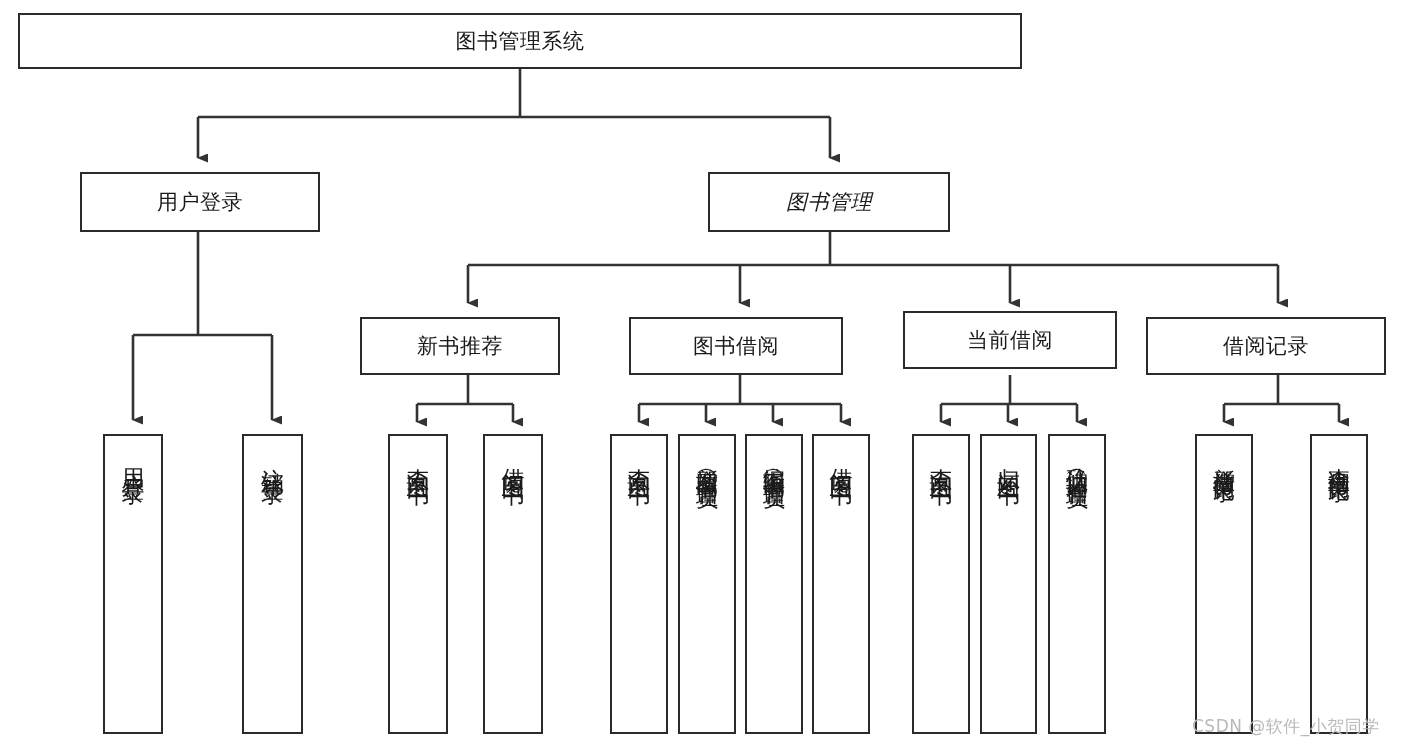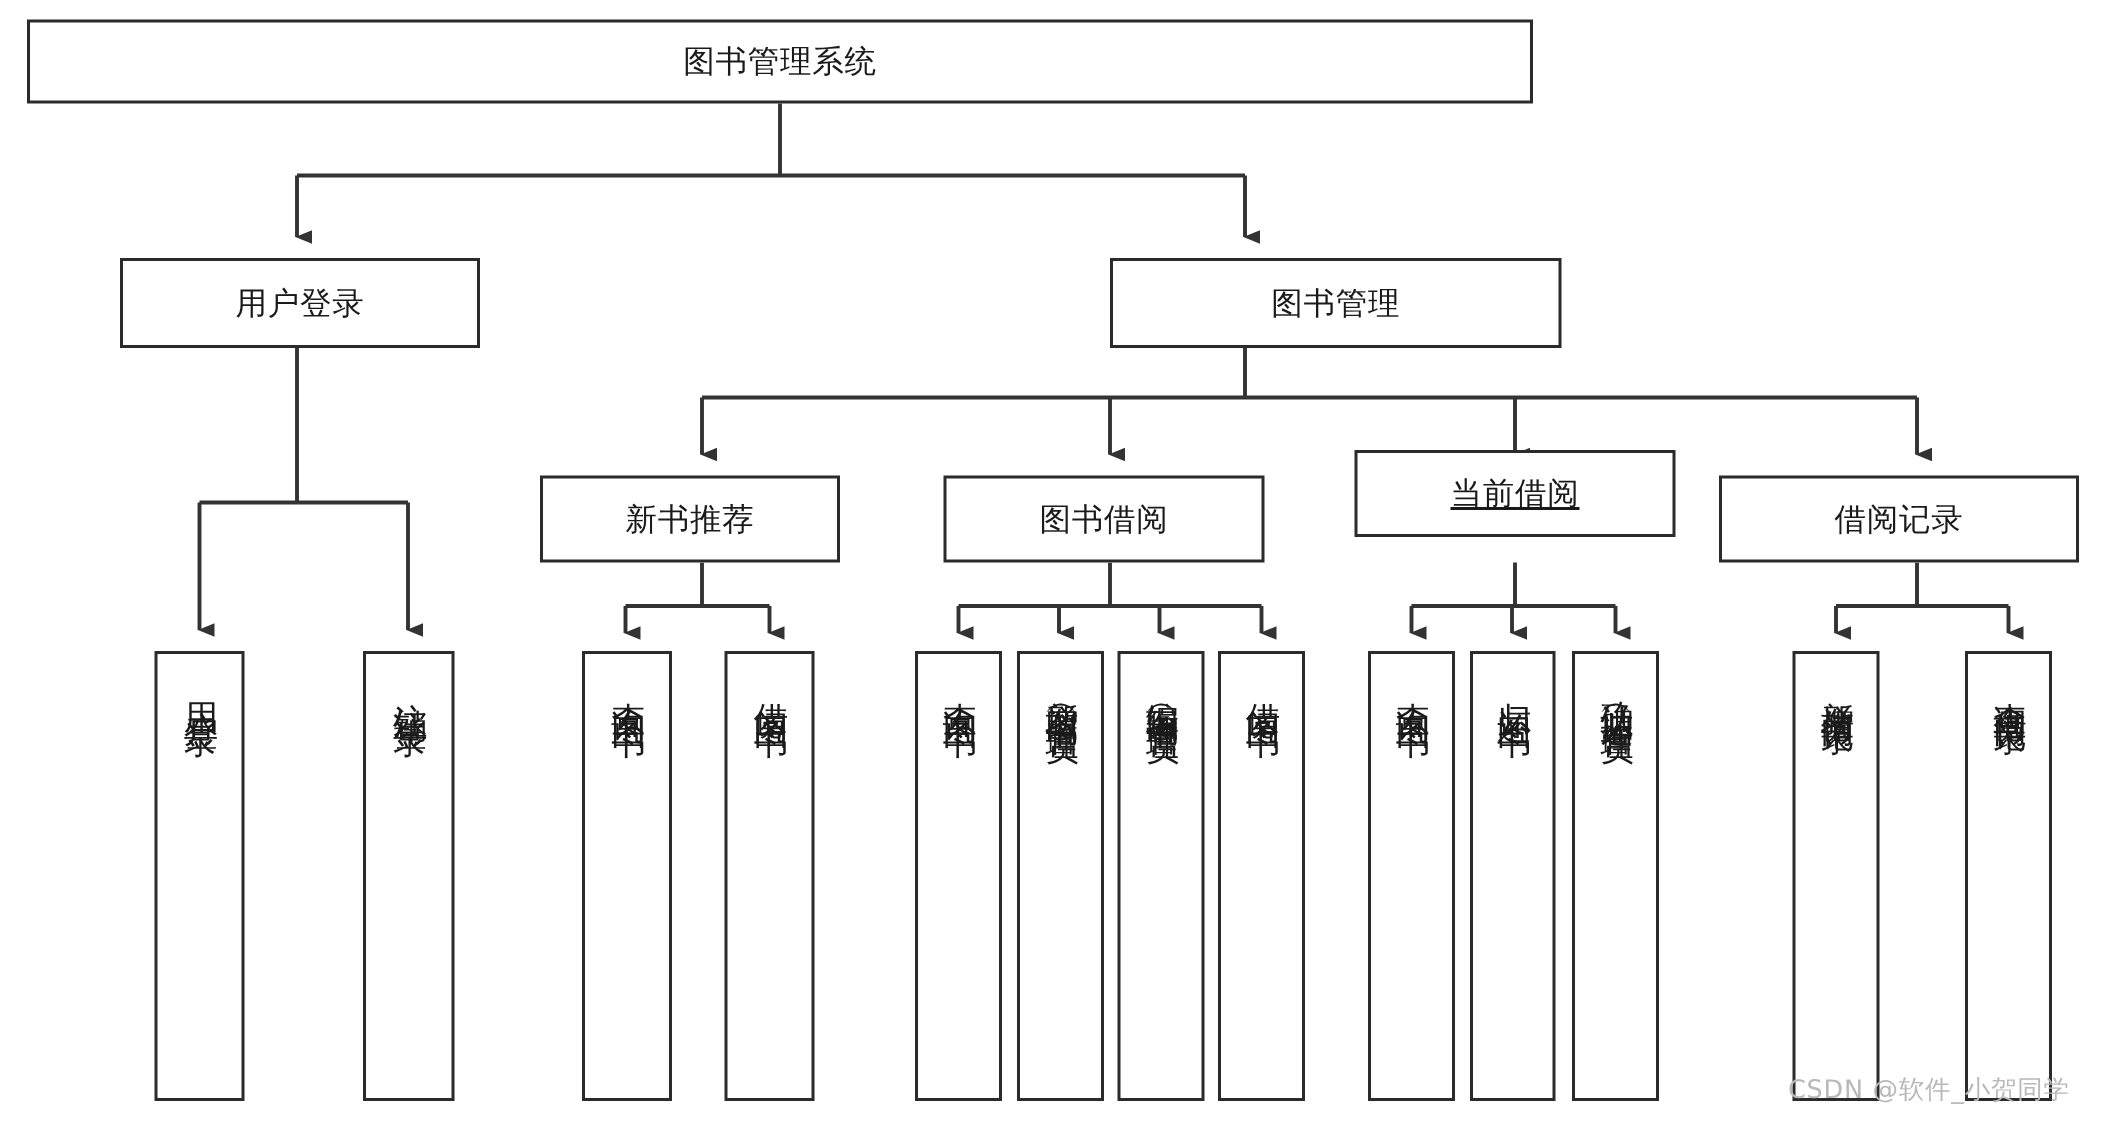--- a/index.html
+++ b/index.html
@@ -126,31 +126,31 @@
     </g>
   </svg>
 
   <div class="node horiz" style="left:18px; top:13px; width:1004px; height:56px;">
     <span class="label">图书管理系统</span>
   </div>
 
   <div class="node horiz" style="left:80px; top:172px; width:240px; height:60px;">
     <span class="label">用户登录</span>
   </div>
-  <div class="node horiz" style="left:740px; top:172px; width:301px; height:60px;">
+  <div class="node horiz" style="left:708px; top:172px; width:242px; height:60px;font-style:italic;">
     <span class="label">图书管理</span>
   </div>
 
   <div class="node horiz" style="left:360px; top:317px; width:200px; height:58px;">
     <span class="label">新书推荐</span>
   </div>
   <div class="node horiz" style="left:629px; top:317px; width:214px; height:58px;">
     <span class="label">图书借阅</span>
   </div>
-  <div class="node horiz" style="left:903px; top:300px; width:214px; height:58px;text-decoration:underline;">
+  <div class="node horiz" style="left:903px; top:311px; width:214px; height:58px;">
     <span class="label">当前借阅</span>
   </div>
   <div class="node horiz" style="left:1146px; top:317px; width:240px; height:58px;">
     <span class="label">借阅记录</span>
   </div>
 
   <div class="node vert" style="left:103px; top:434px; width:60px; height:300px;">
     <span class="label">用户登录</span>
   </div>
   <div class="node vert" style="left:242px; top:434px; width:61px; height:300px;">

